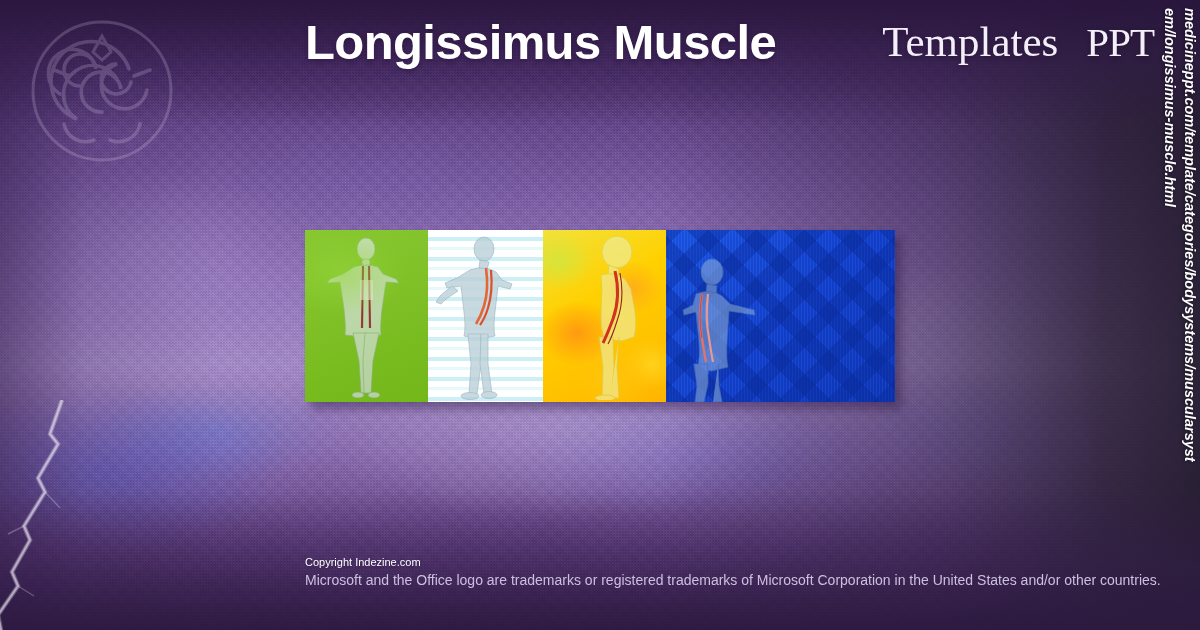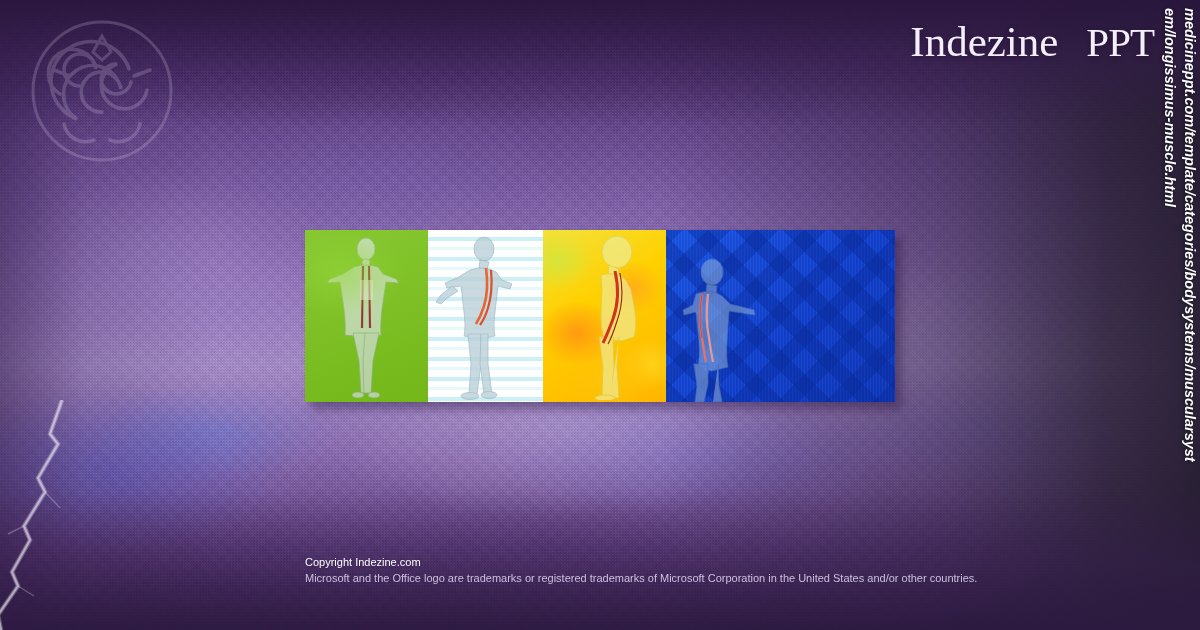--- a/index.html
+++ b/index.html
@@ -186,21 +186,21 @@
     white-space:nowrap;
   }
   .copyright{
     position:absolute;left:305px;top:556px;
     font-size:11px;color:#ffffff;
     text-shadow:0 1px 2px rgba(40,18,62,.45);
     white-space:nowrap;
   }
   .trademark{
     position:absolute;left:305px;top:572px;
-    font-size:11px;color:#cdbfe0;
+    font-size:14px;color:#cdbfe0;
     white-space:nowrap;
   }
 </style>
 </head>
 <body>
 
 <div id="slide">
 
   <div class="bg bg-base"></div>
   <div class="bg bg-blue1"></div>
@@ -228,22 +228,23 @@
         <path d="M52,70 a16,16 0 1,1 16,-17 a24,24 0 1,0 -36,25"></path>
         <path d="M103,66 a15,15 0 1,1 -14,-18 a23,23 0 1,0 30,26"></path>
         <path d="M36,108 a22,22 0 0,0 30,16"></path>
         <path d="M112,108 a22,22 0 0,1 -30,16"></path>
         <path d="M74,20 l-9,16 l9,8 l9,-8 z" stroke-width="3"></path>
         <path d="M26,54 l16,6 M122,54 l-16,6"></path>
       </g>
     </svg>
   </div>
 
-
-  <div class="brand"><span>Indezine</span><span class="ppt">PPT</span></div>
+  <div class="title">Longissimus Muscle</div>
+
+  <div class="brand"><span>Templates</span><span class="ppt">PPT</span></div>
 
   <div class="url">
     <div class="url-inner">
       <div>medicineppt.com/template/categories/bodysystems/muscularsyst</div>
       <div>em/longissimus-muscle.html</div>
     </div>
   </div>
 
   <div class="strip">
 

